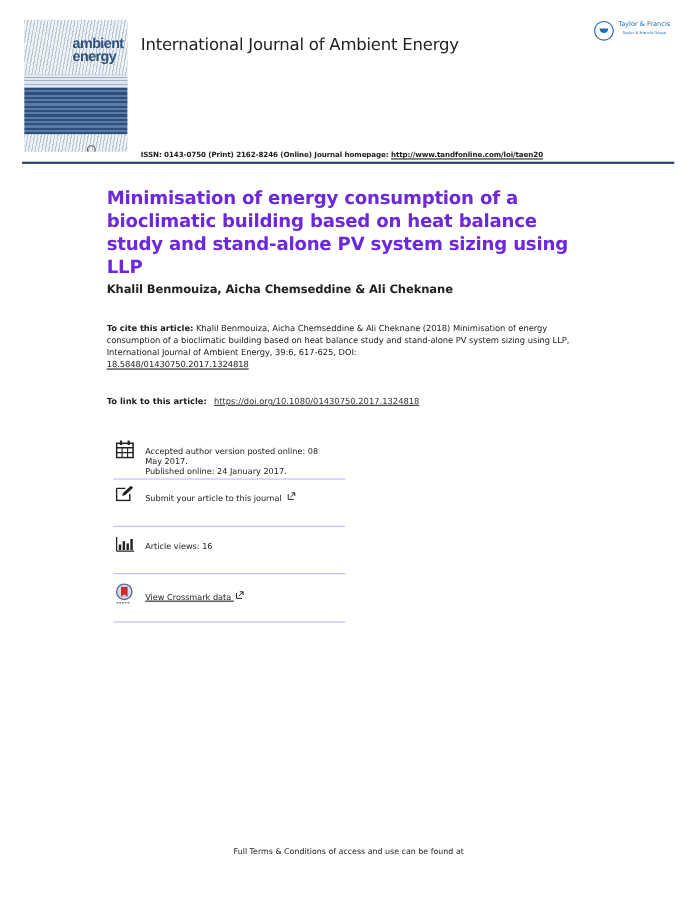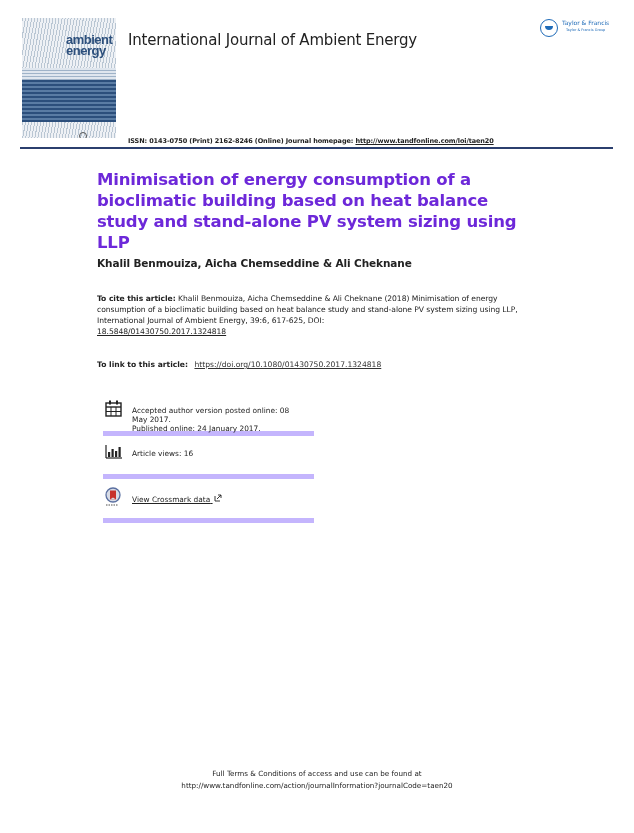--- a/index.html
+++ b/index.html
@@ -36,21 +36,21 @@
 
   .cite { left:97px; top:293px; width:440px; font-size:7.6px; line-height:11.1px; color:#222; letter-spacing:-0.05px; }
   .cite b { font-weight:bold; }
   .cite .u { text-decoration:underline; }
   .link-line { left:97px; top:350px; font-size:7.6px; color:#222; white-space:nowrap;margin-top:10px; }
   .link-line b { font-weight:bold; }
   .link-line .u { text-decoration:underline; color:#333; margin-left:4px; }
 
   
   .info { left:103px; top:398px; width:211px; }
-  .row { position:relative; border-bottom:5px solid #c4b5fd; box-sizing:border-box; }
+  .row { position:relative; border-bottom:1px solid #c4b5fd; box-sizing:border-box; }
   .row .ico { position:absolute; left:2px; }
   .row .txt { position:absolute; left:29px; font-size:7.4px; line-height:9.2px; color:#222; }
   .r1 { height:38px; }
   .r2 { height:43px; }
   .r3 { height:43px; }
   .r4 { height:44px; }
   .ext { display:inline-block; font-size:7px; margin-left:3px; }
 
   .footer { left:0; top:768px; width:634px; text-align:center; font-size:7.2px; line-height:11.5px; color:#222; }
 </style>
@@ -111,20 +111,37 @@
         <rect x="11" y="0.5" width="2" height="4" fill="#222"></rect>
       </svg>
     </span>
     <div class="txt" style="top:8px;">
       <div>Accepted author version posted online: 08</div>
       <div>May 2017.</div>
       <div>Published online: 24 January 2017.</div>
     </div>
   </div>
 
+  <div class="row r2">
+    <span class="ico" style="top:5px;">
+      <svg width="17" height="15" viewBox="0 0 17 15">
+        <path d="M1 3 H9 M1 3 V14 H13 V8" fill="none" stroke="#222" stroke-width="1.3"></path>
+        <path d="M6 10 L7 7 L14 0.5 L16 2.5 L9 9 Z" fill="#222"></path>
+      </svg>
+    </span>
+    <div class="txt" style="top:11px;">
+      <span>Submit your article to this journal</span>
+      <span class="ext">
+        <svg width="8" height="8" viewBox="0 0 8 8">
+            <path d="M1 2 V7 H6" fill="none" stroke="#222" stroke-width="0.9"></path>
+            <path d="M3 5 L7 1 M4 1 H7 V4" fill="none" stroke="#222" stroke-width="0.9"></path>
+          </svg>
+      </span>
+    </div>
+  </div>
 
   <div class="row r3">
     <span class="ico" style="top:8px;">
       <svg width="17" height="14" viewBox="0 0 17 14">
         <line x1="1" y1="0" x2="1" y2="13" stroke="#222" stroke-width="1.2"></line>
         <line x1="1" y1="13" x2="17" y2="13" stroke="#222" stroke-width="1.2"></line>
         <rect x="3" y="7" width="2.2" height="5" fill="#222"></rect>
         <rect x="6.5" y="4" width="2.2" height="8" fill="#222"></rect>
         <rect x="10" y="6" width="2.2" height="6" fill="#222"></rect>
         <rect x="13.5" y="2" width="2.2" height="10" fill="#222"></rect>
@@ -149,14 +166,13 @@
             <path d="M1 2 V7 H6" fill="none" stroke="#222" stroke-width="0.9"></path>
             <path d="M3 5 L7 1 M4 1 H7 V4" fill="none" stroke="#222" stroke-width="0.9"></path>
           </svg>
       </span>
     </div>
   </div>
 </div>
 
 <div class="abs footer">
   <div>Full Terms &amp; Conditions of access and use can be found at</div>
-  <div>http://www.tandfonline.com/action/journalInformation?journalCode=taen20</div>
 </div>
 
 </body></html>

